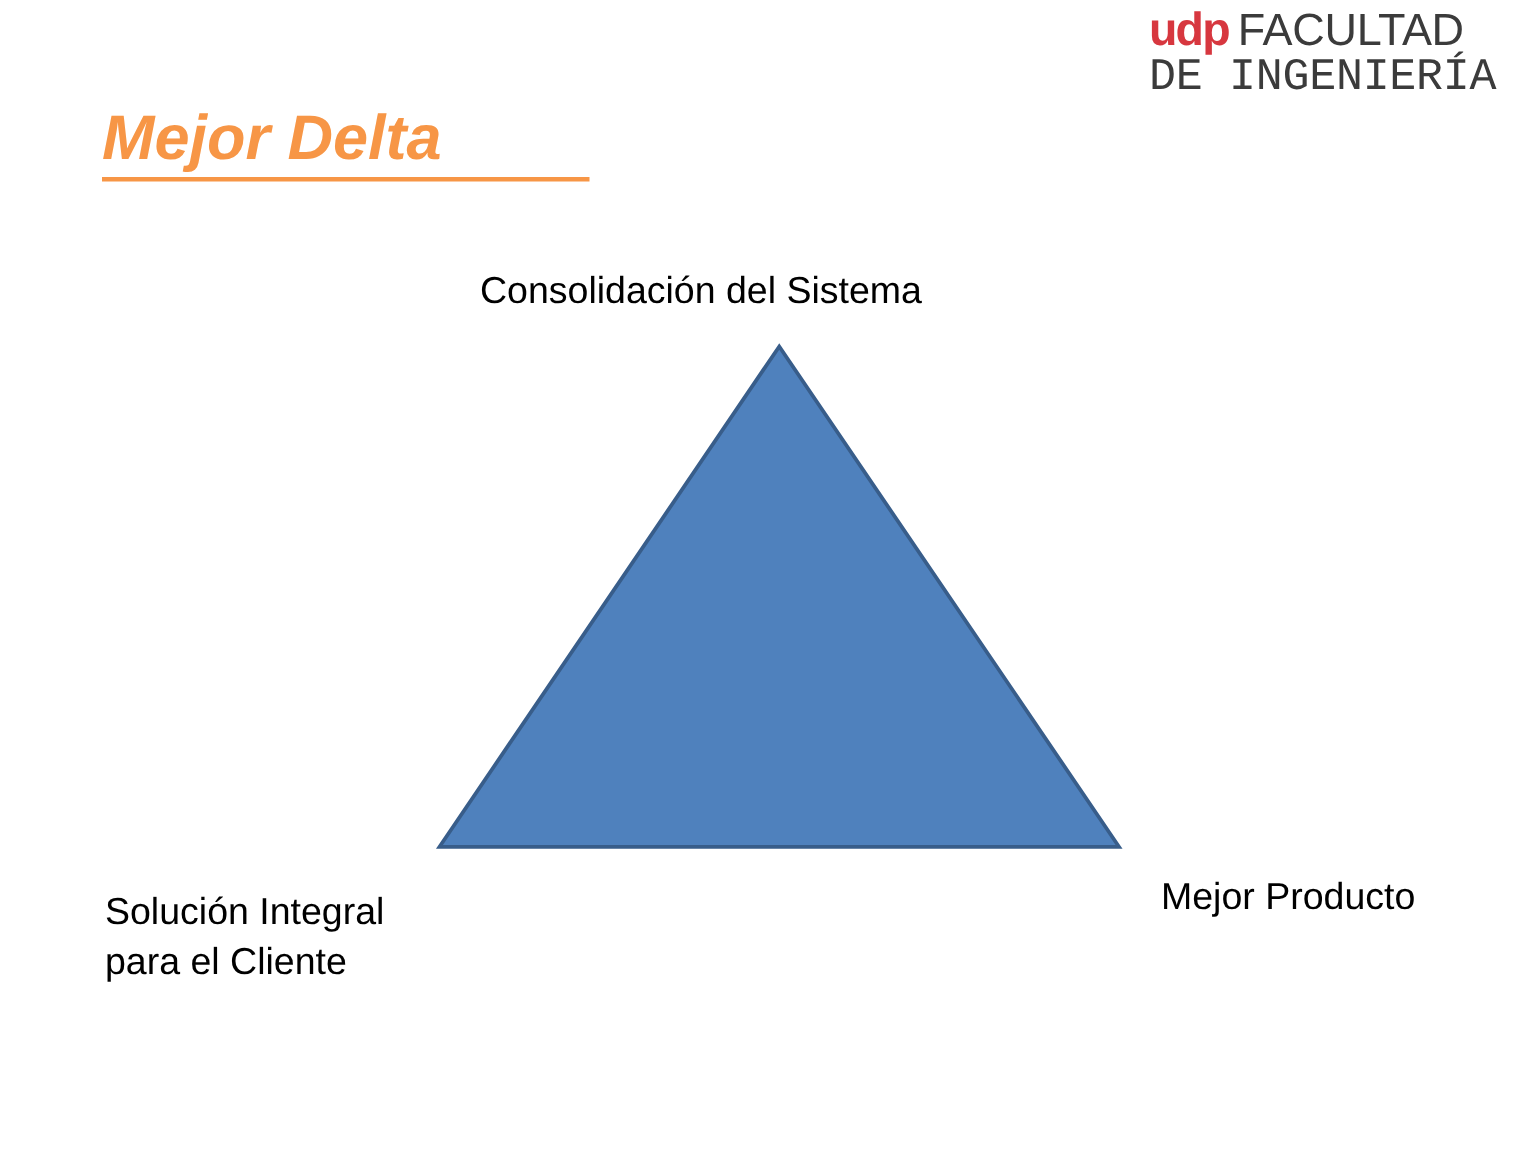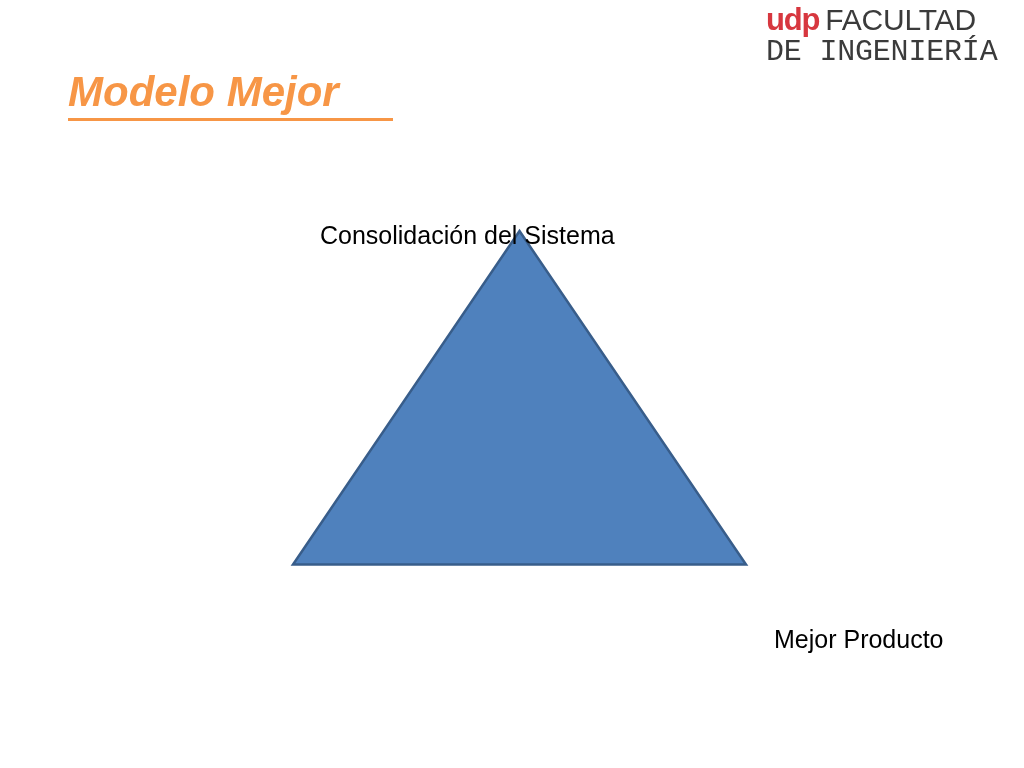--- a/index.html
+++ b/index.html
@@ -97,21 +97,20 @@
 
   
   .vertex-label {
     position: absolute;
     font-family: "Liberation Sans", sans-serif;
     font-size: 25px;
     font-weight: normal;
     color: #000000;
     line-height: 1.32;
     white-space: pre-line;
-    margin-top: 41px;
   }
   #label-top {
     left: 320px;
     top: 178px;
   }
   #label-left {
     left: 70px;
     top: 592px;
   }
   #label-right {
@@ -127,25 +126,27 @@
 
   <div id="logo">
     <span id="logo-line1">
       <span class="logo-udp">udp</span><span class="logo-fac">FACULTAD</span>
     </span>
     <span id="logo-line2">
       <span class="logo-ing">DE INGENIERÍA</span>
     </span>
   </div>
 
-  <div id="title">Modelo Mejor</div>
+  <div id="title">Mejor Delta</div>
   <div id="title-underline"></div>
 
   <svg id="diagram" viewBox="0 0 1024 768" width="1024" height="768" xmlns="http://www.w3.org/2000/svg">
     <polygon id="triangle-shape" points="519.5,231 746,564.5 293,564.5" fill="#4F81BD" stroke="#385D8A" stroke-width="2.5" stroke-linejoin="miter"></polygon>
   </svg>
 
   <div class="vertex-label" id="label-top">Consolidación del Sistema</div>
 
+  <div class="vertex-label" id="label-left">Solución Integral
+para el Cliente</div>
 
   <div class="vertex-label" id="label-right">Mejor Producto</div>
 
 </div>
 
 </body></html>

